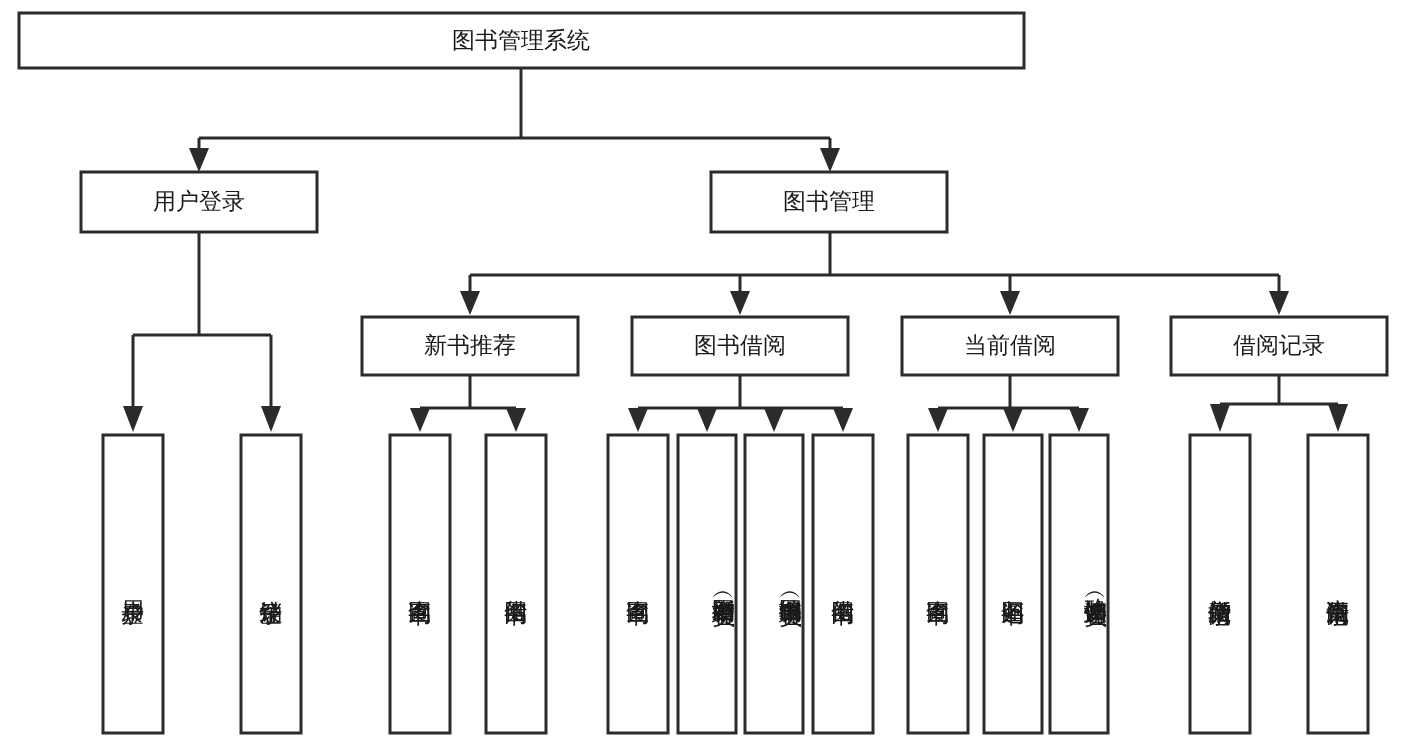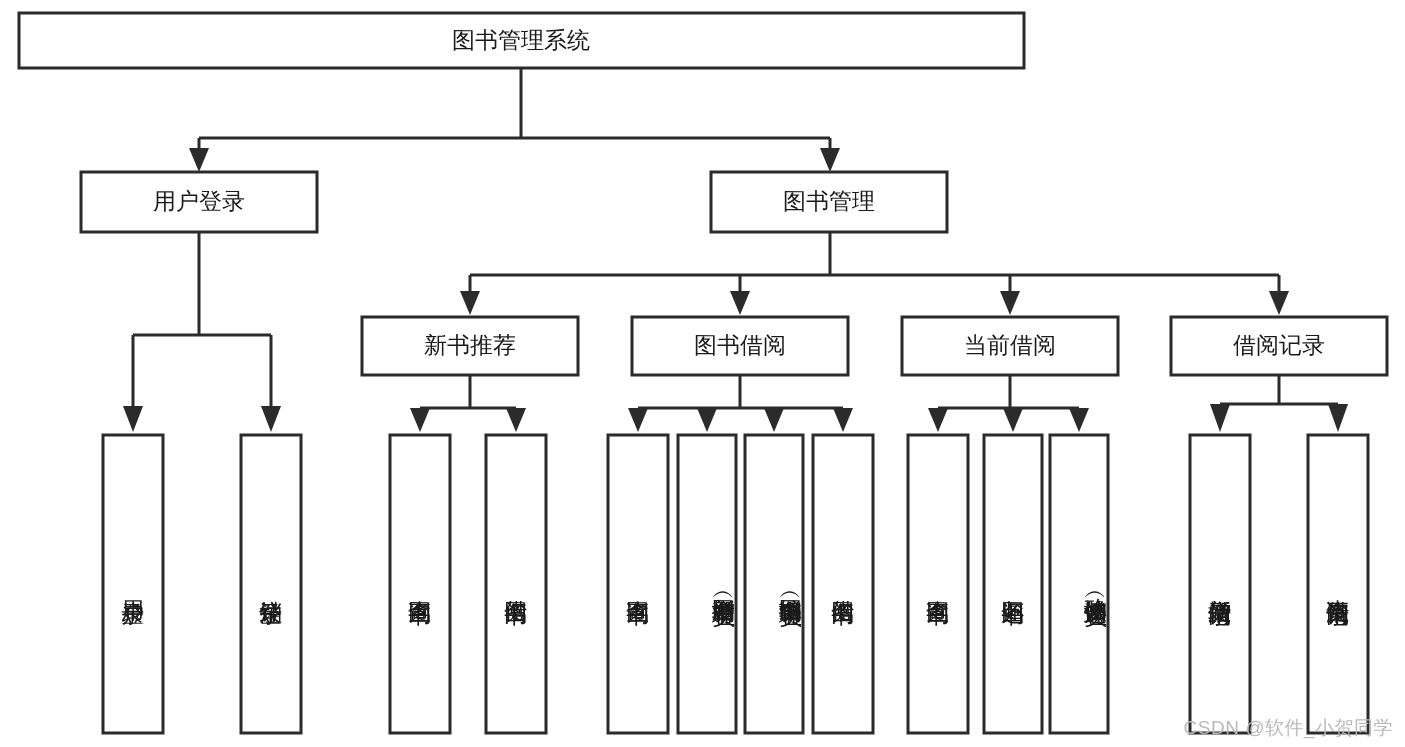--- a/index.html
+++ b/index.html
@@ -182,14 +182,13 @@
   <div class="node-label-v" style="left:608px; top:435px; width:60px; height:298px;">查询图书</div>
   <div class="node-label-v" style="left:678px; top:435px; width:58px; height:298px; align-items:flex-start;">新增图书（管理员）</div>
   <div class="node-label-v" style="left:745px; top:435px; width:58px; height:298px; align-items:flex-start;">编辑图书（管理员）</div>
   <div class="node-label-v" style="left:813px; top:435px; width:60px; height:298px;">借阅图书</div>
   <div class="node-label-v" style="left:908px; top:435px; width:60px; height:298px;">查询图书</div>
   <div class="node-label-v" style="left:984px; top:435px; width:58px; height:298px;">归还图书</div>
   <div class="node-label-v" style="left:1050px; top:435px; width:58px; height:298px; align-items:flex-start;">确认归还（管理员）</div>
   <div class="node-label-v" style="left:1190px; top:435px; width:60px; height:298px;">新增借阅记录</div>
   <div class="node-label-v" style="left:1308px; top:435px; width:60px; height:298px;">查询借阅记录</div>
 
-  <div class="watermark">CSDN @软件_小贺同学</div>
 </div>
 
 </body></html>

